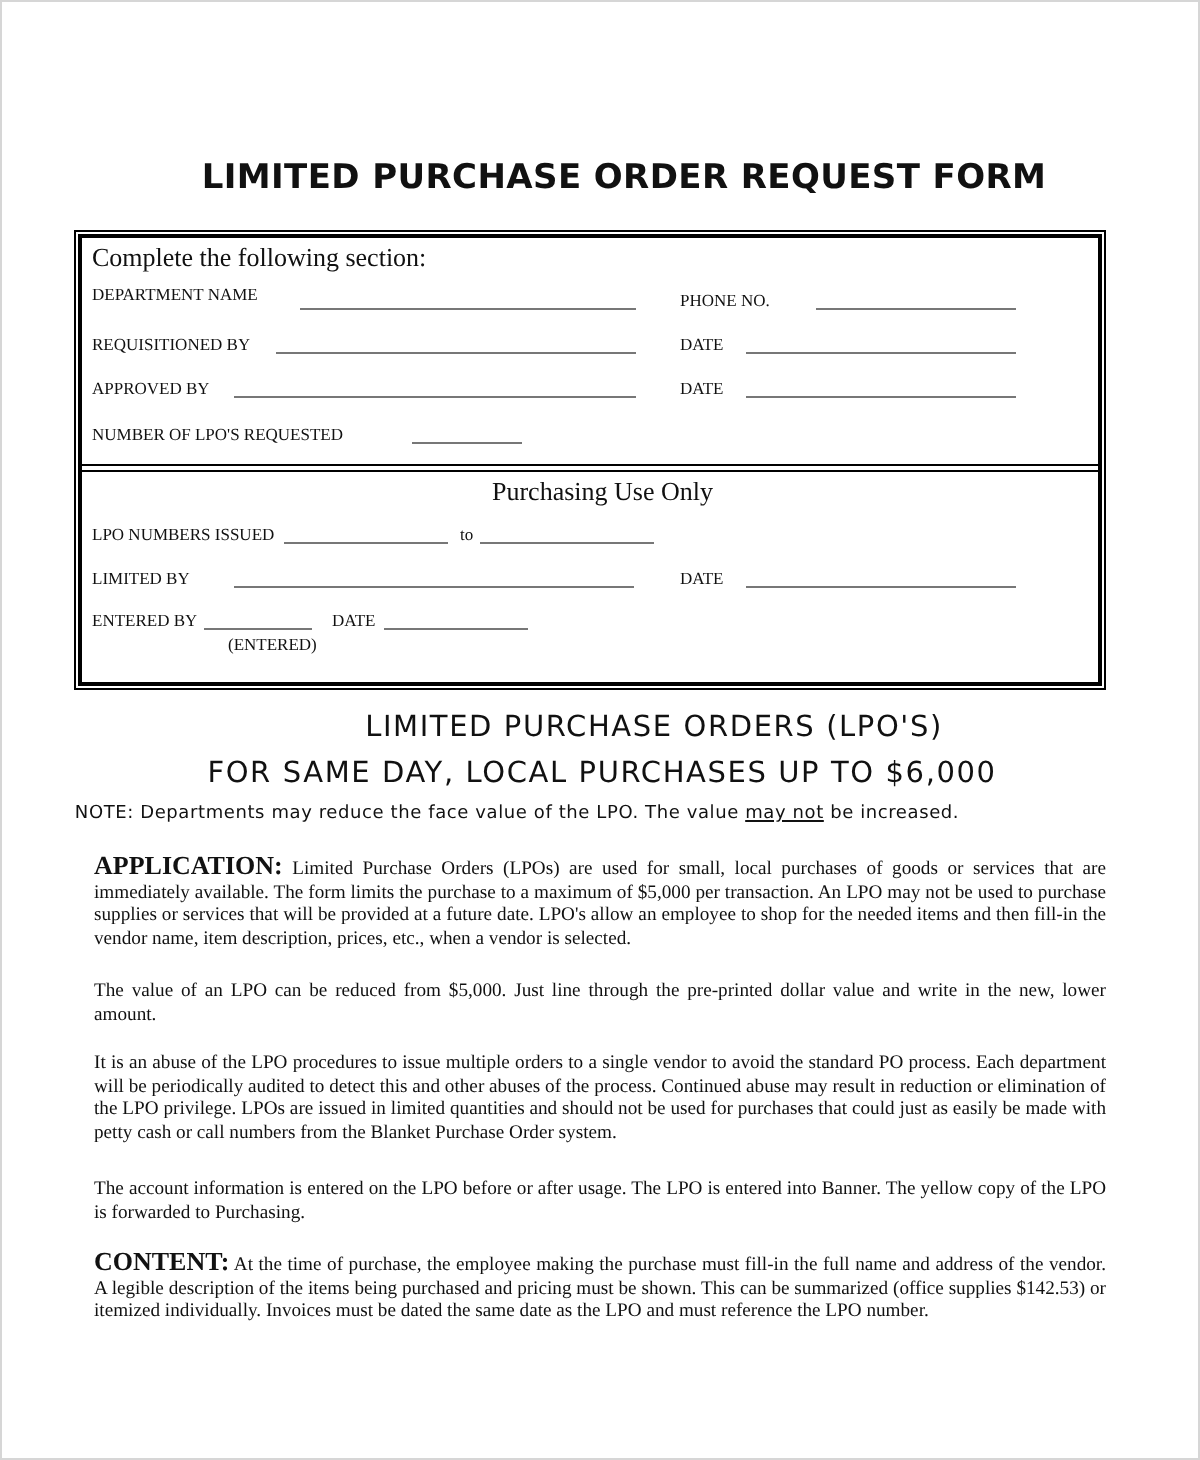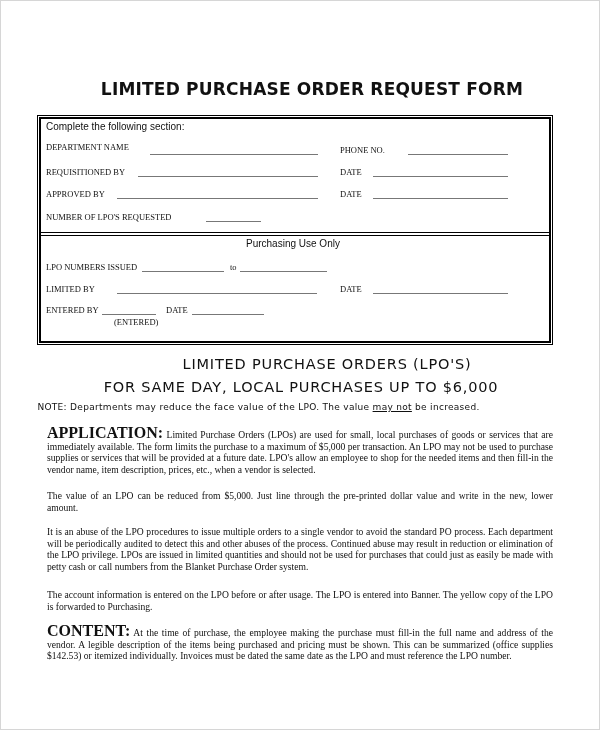--- a/index.html
+++ b/index.html
@@ -18,21 +18,21 @@
       position: absolute; left: 36px; top: 114px; width: 510px; height: 224px;
       border: 3px double #000; border-width: 3px;
       box-shadow: inset 0 0 0 1px #000;
       background: #fff;
     }
     .box-divider {
       position: absolute; left: 0; top: 114px; width: 100%; height: 0;
       border-top: 1px solid #000; border-bottom: 1px solid #000; height: 2px;
     }
     .sec-head {
-      position: absolute; font-family: Liberation Sans, sans-serif; font-size: 10px; color: #111;
+      position: absolute; font-family: Liberation Serif, serif; font-size: 13px; color: #111;
     }
     .lbl {
       position: absolute; font-family: "Liberation Serif", serif; font-size: 8.5px; color: #111;
       white-space: nowrap;
     }
     .line {
       position: absolute; height: 0; border-bottom: 1px solid #777;
     }
     
     .h2 {
@@ -42,21 +42,21 @@
     .note {
       position: absolute; left: 0; top: 401px; width: 515px; text-align: center;
       font-family: "DejaVu Sans", sans-serif; font-size: 9px; color: #111; letter-spacing: 0.3px;
     }
     .note u { text-decoration: underline; }
     .para {
       position: absolute; left: 46px; width: 506px;
       font-family: "Liberation Serif", serif; font-size: 9.6px; line-height: 11.6px; color: #111;
       text-align: justify;
     }
-    .para b { font-size: 16px; font-weight: bold; }
+    .para b { font-size: 13px; font-weight: bold; }
   </style>
 </head>
 <body>
 
 <div class="page">
 
   <div class="title">LIMITED PURCHASE ORDER REQUEST FORM</div>
 
   <div class="box">
 

